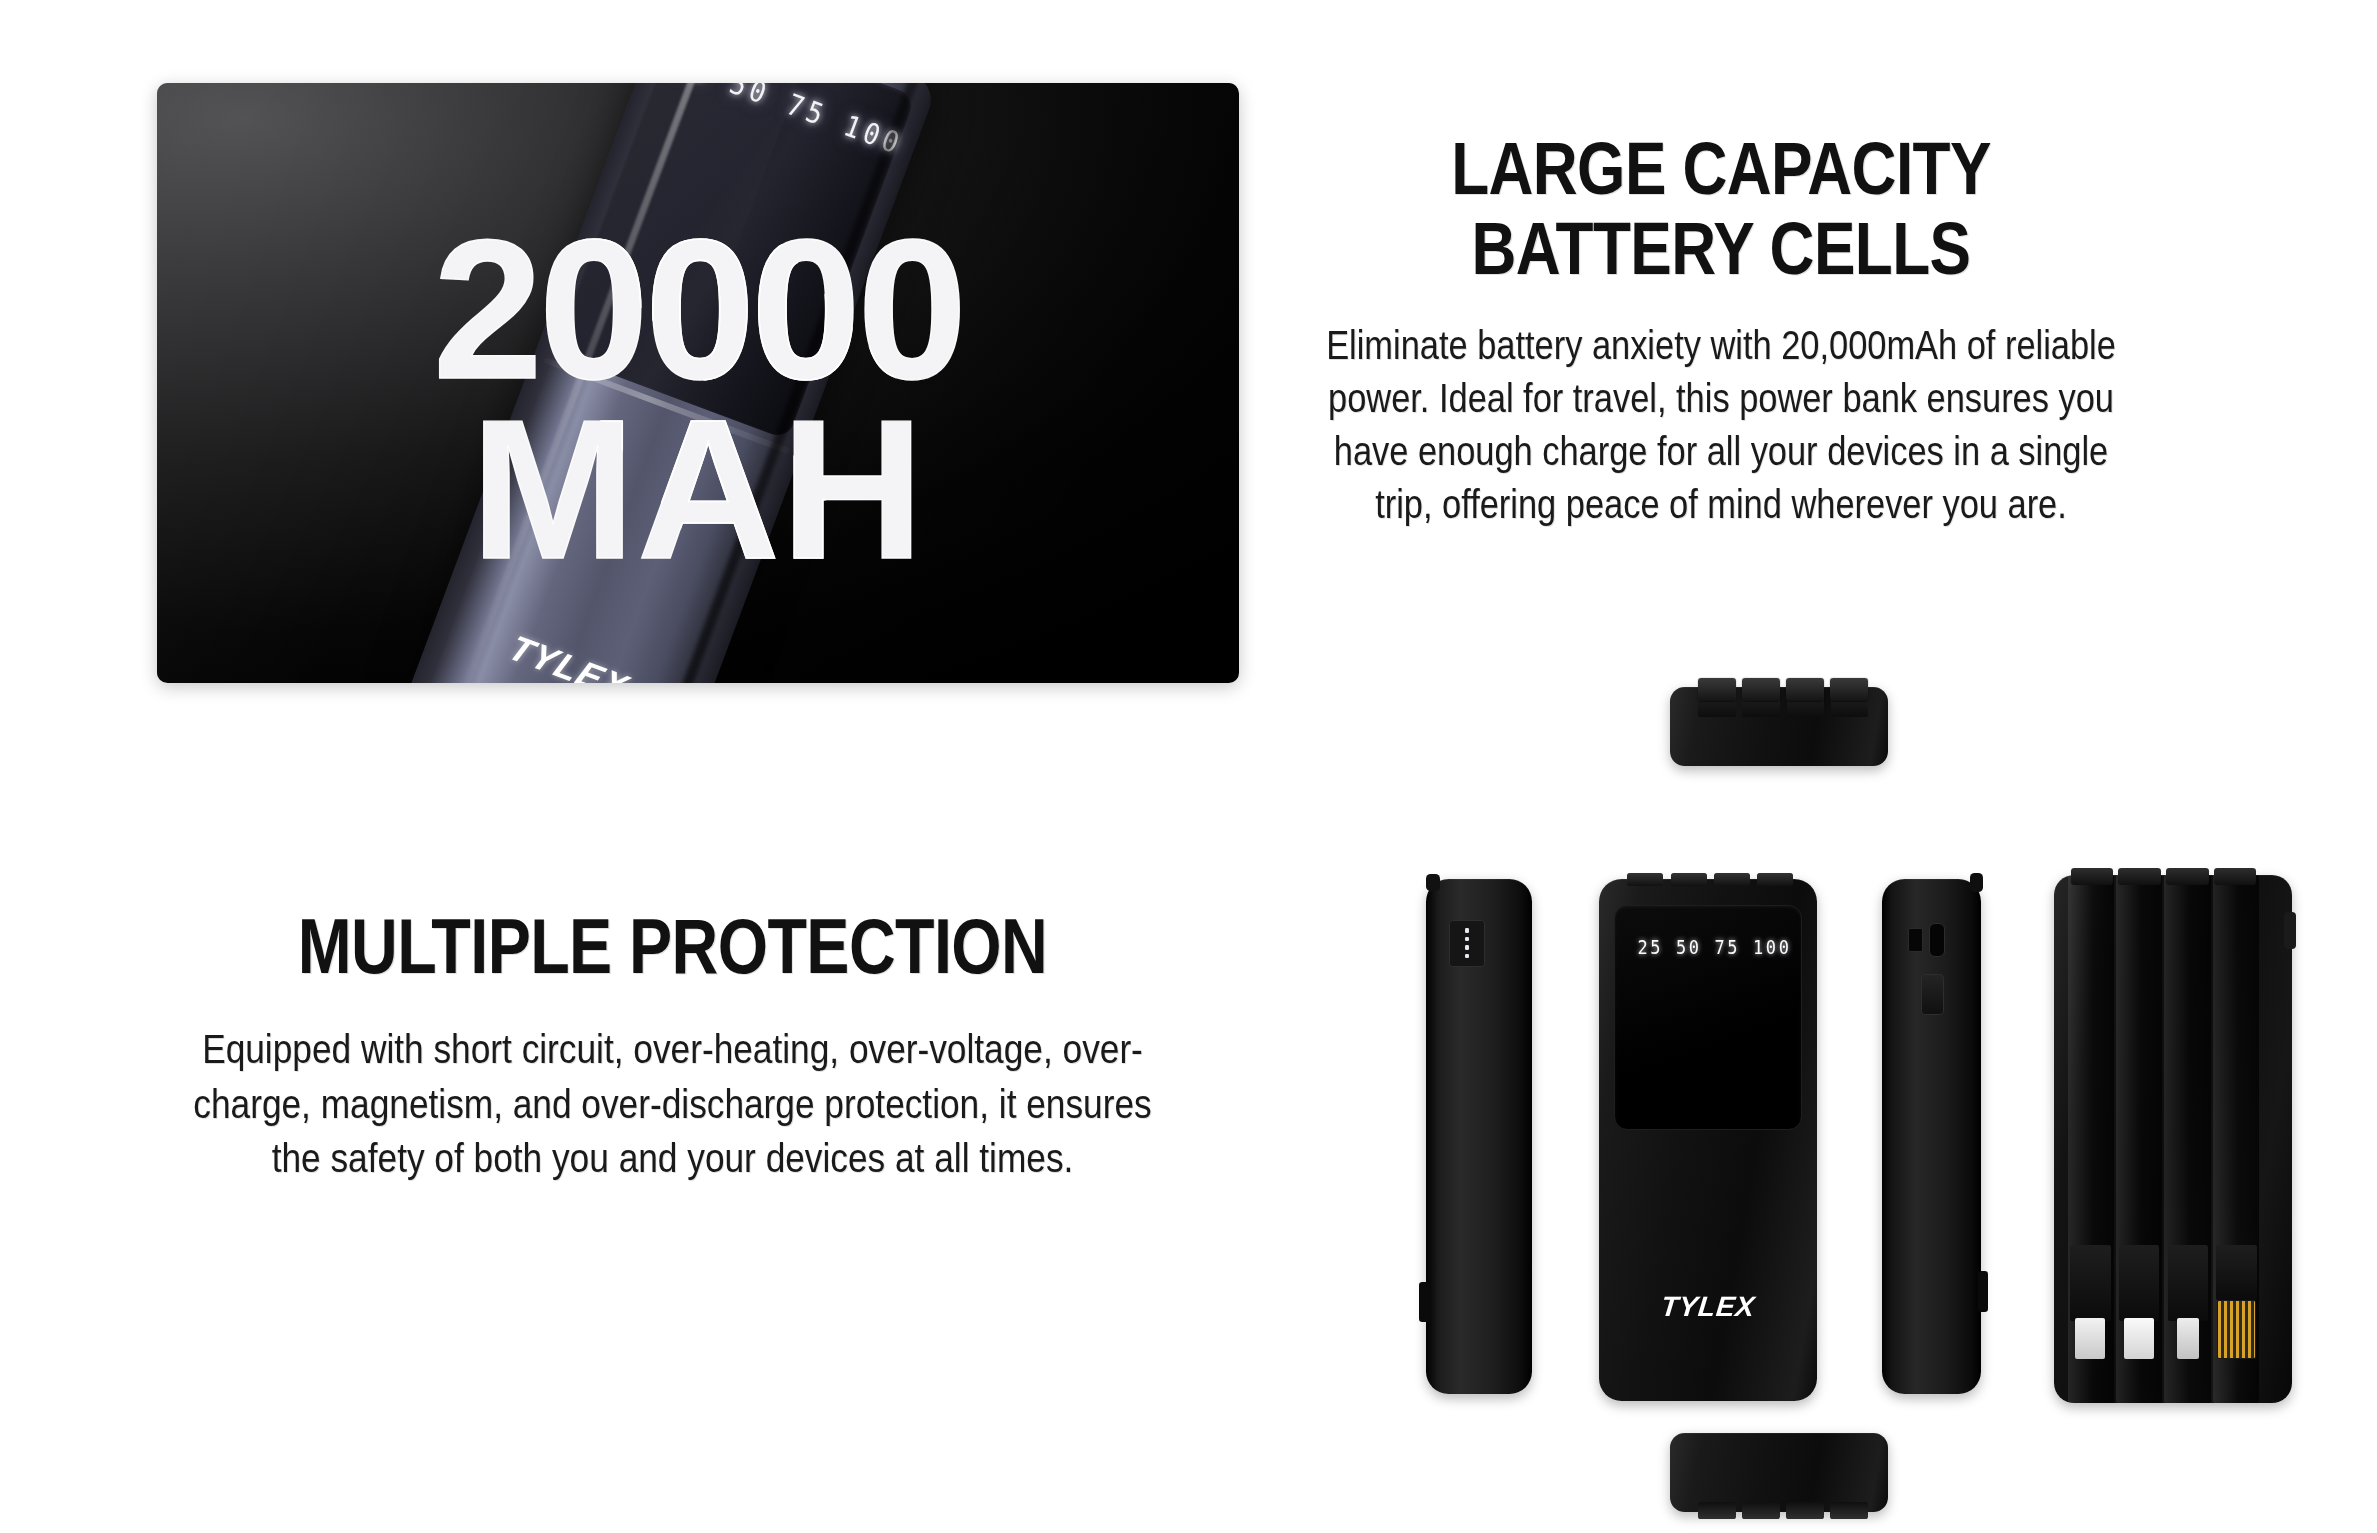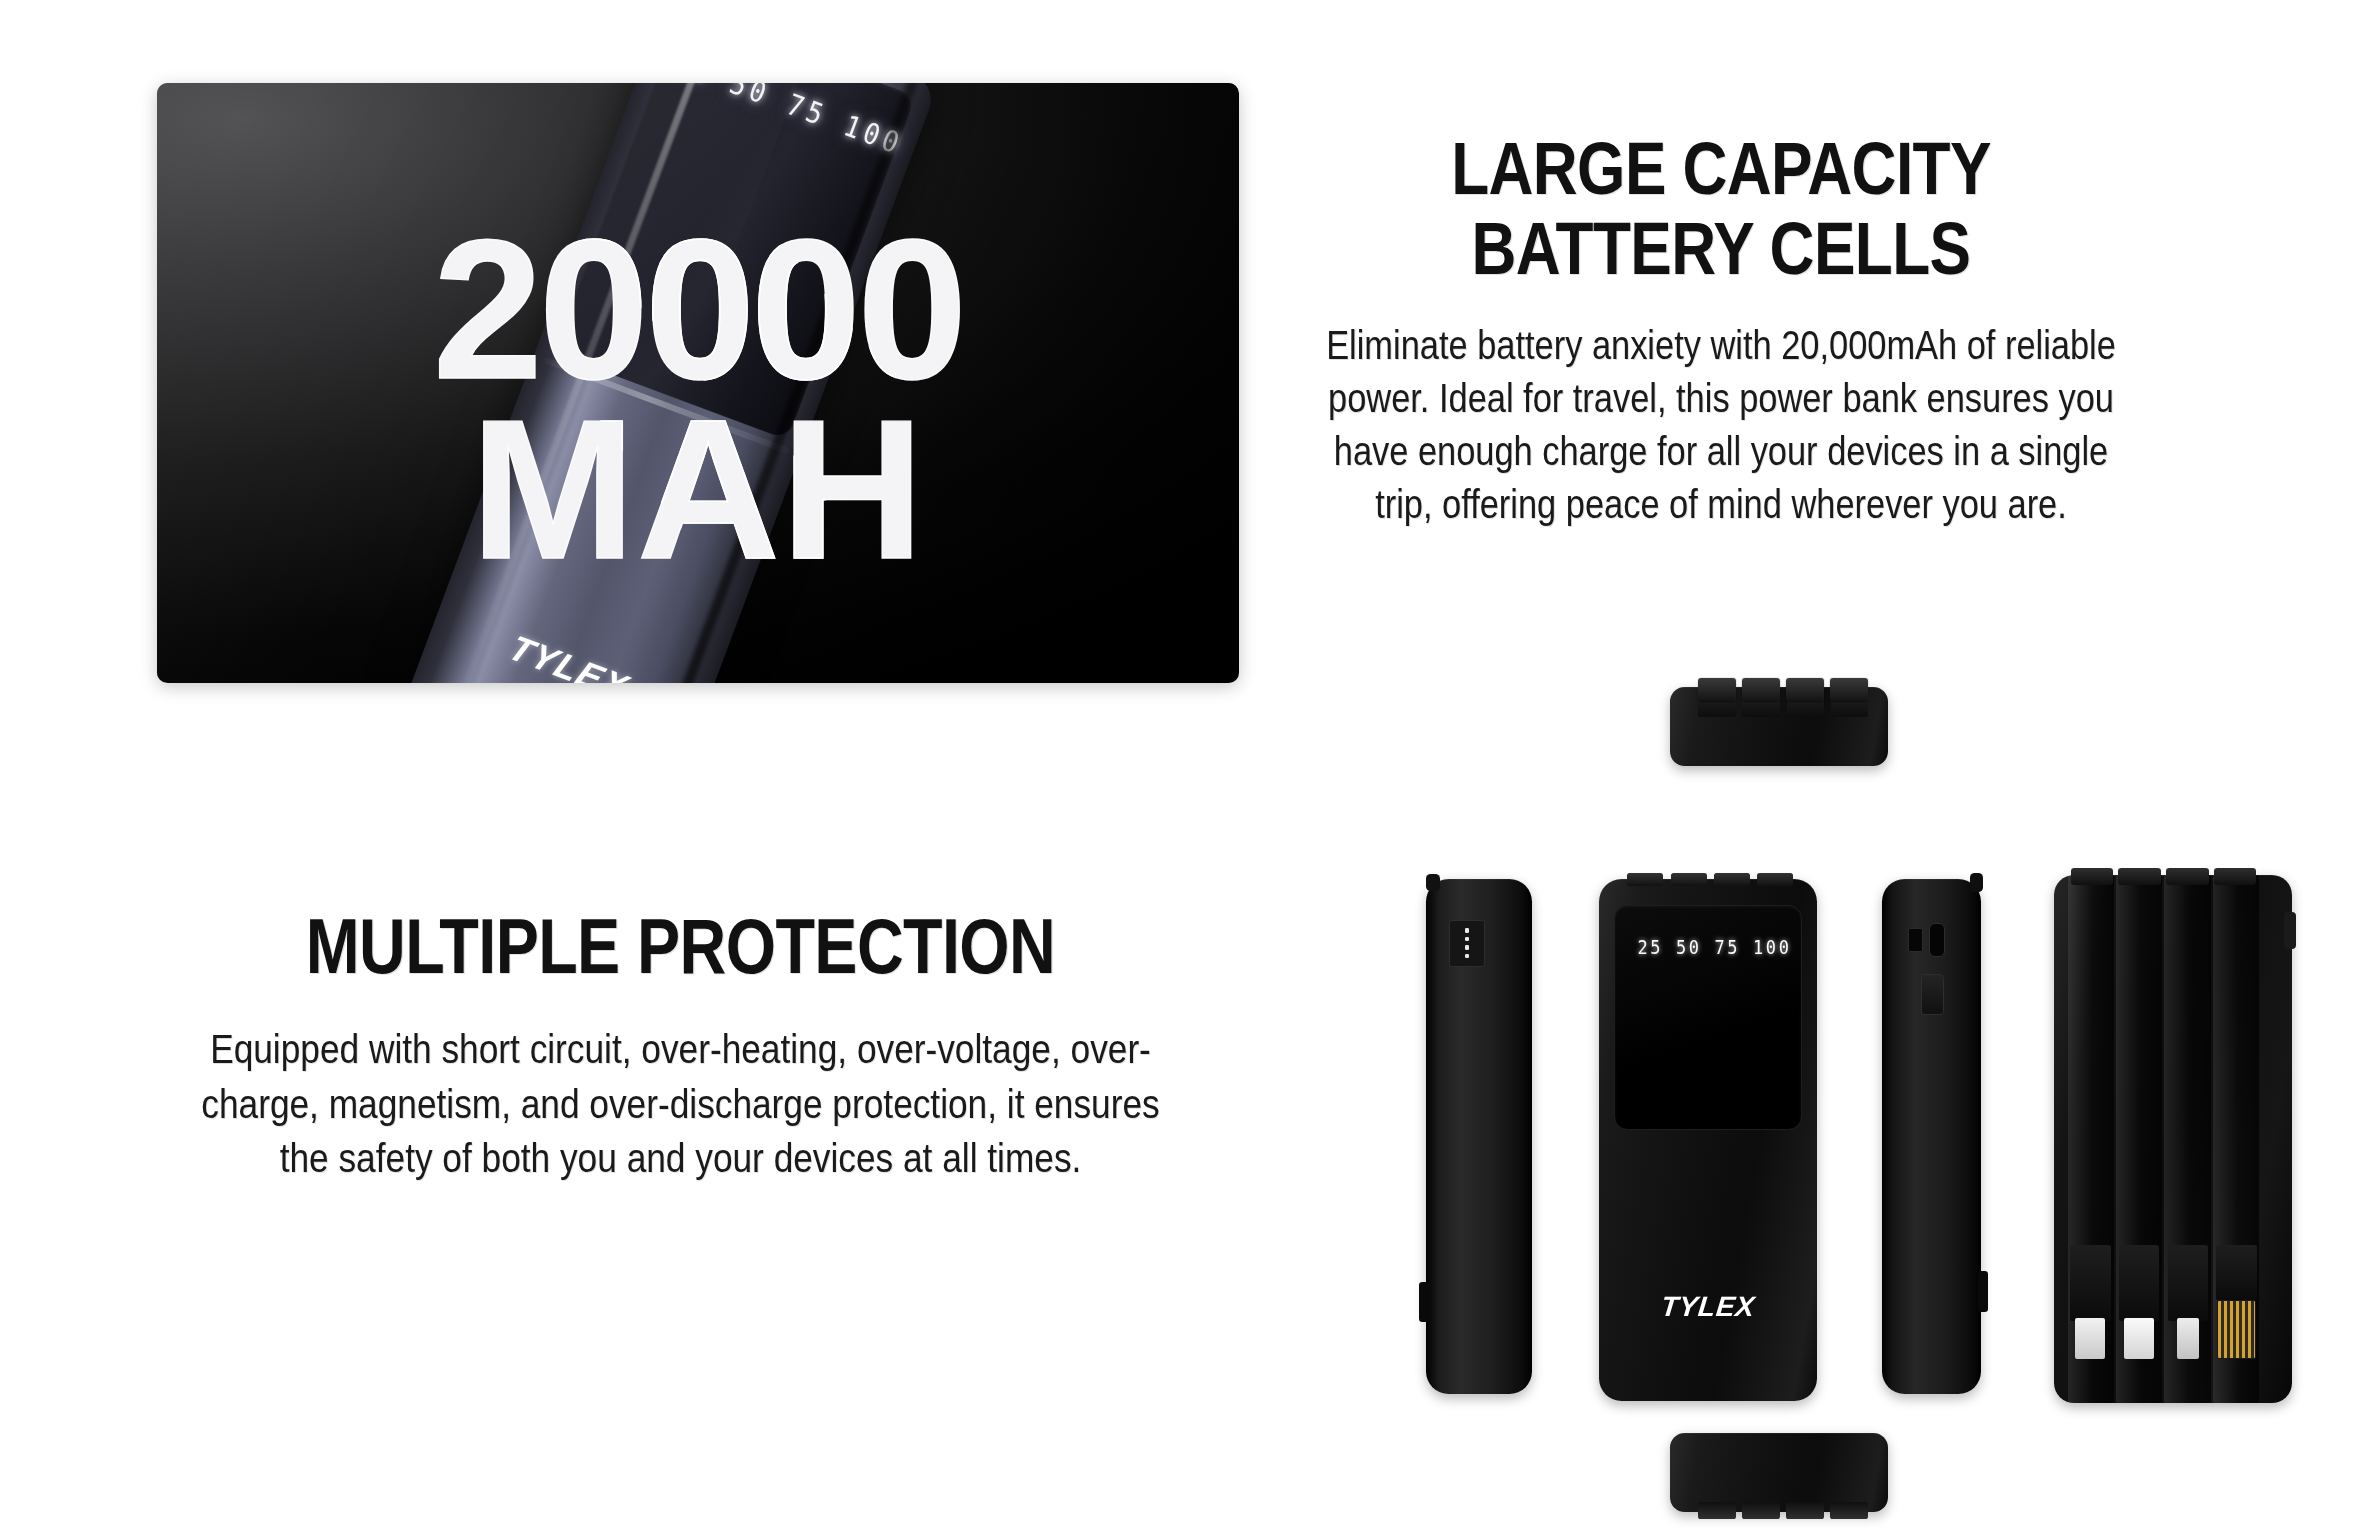--- a/index.html
+++ b/index.html
@@ -159,21 +159,21 @@
     line-height:1.33;
     color:#1a1a1a;
     transform:scaleX(.86);
     transform-origin:center;
     text-shadow:1px 1px 0 rgba(0,0,0,.13);
   }
 
   
   #left-copy {
     position:absolute;
-    left:119px; top:905px;
+    left:111px; top:905px;
     width:1123px;
     text-align:center;
   }
   #left-copy .sec-title { font-size:77px; }
   #left-copy .sec-body  { font-size:41px; margin-top:34px; }
 
   
   #product-cluster {
     position:absolute;
     left:1407px; top:687px;

